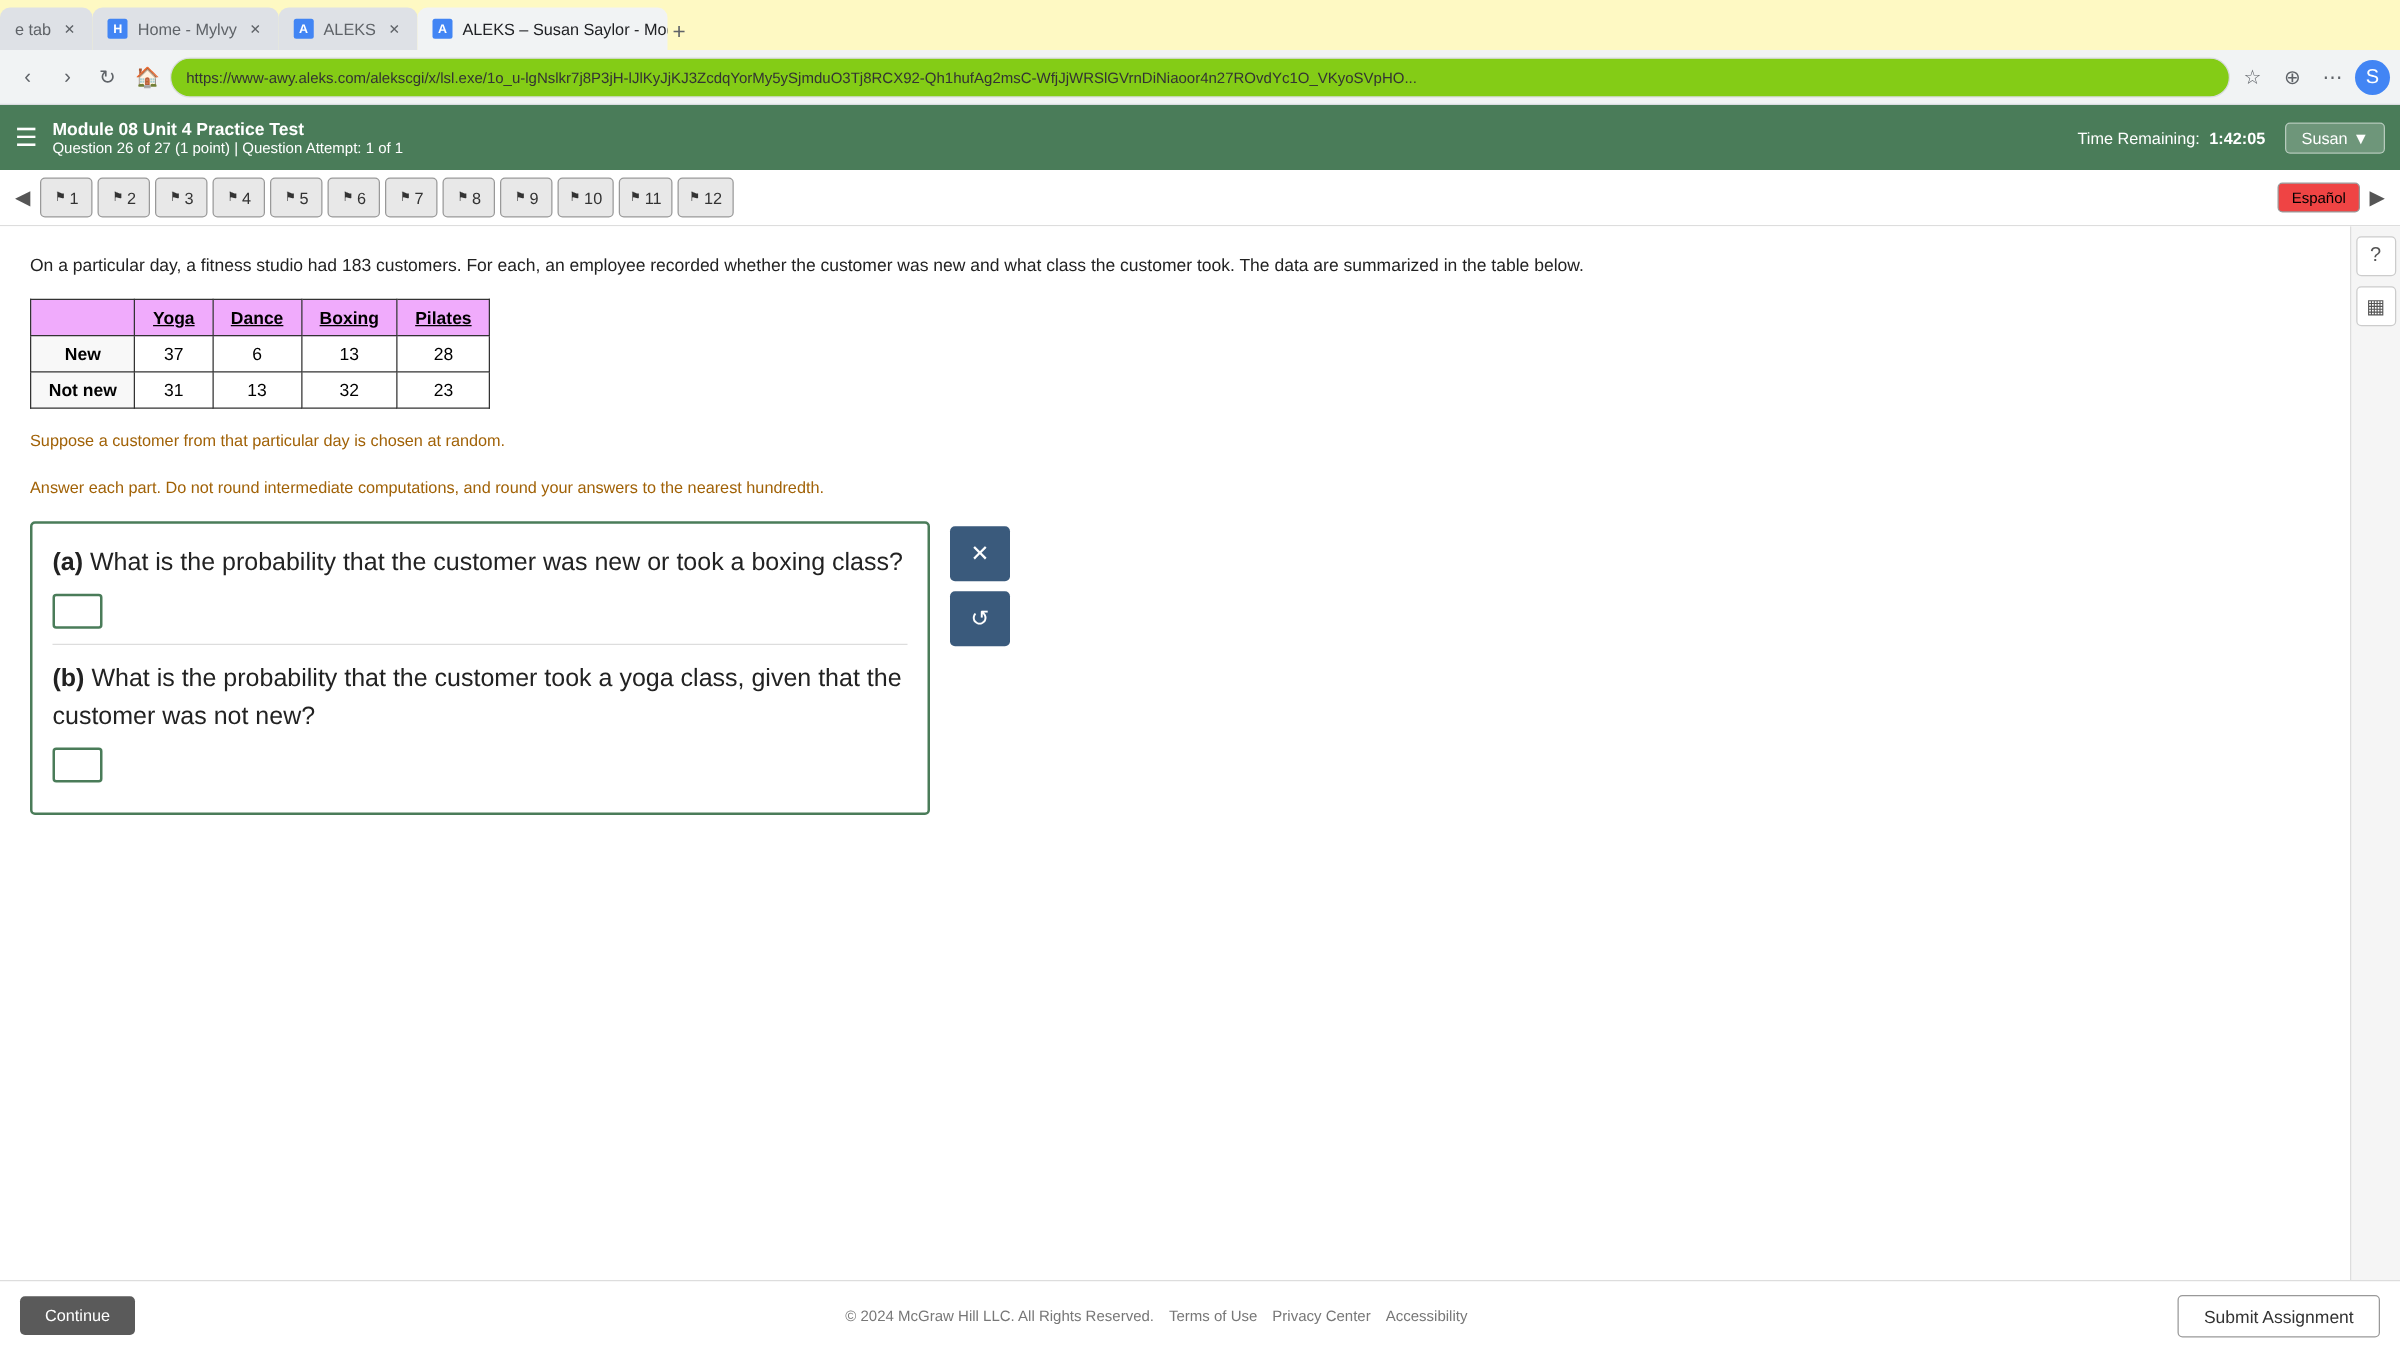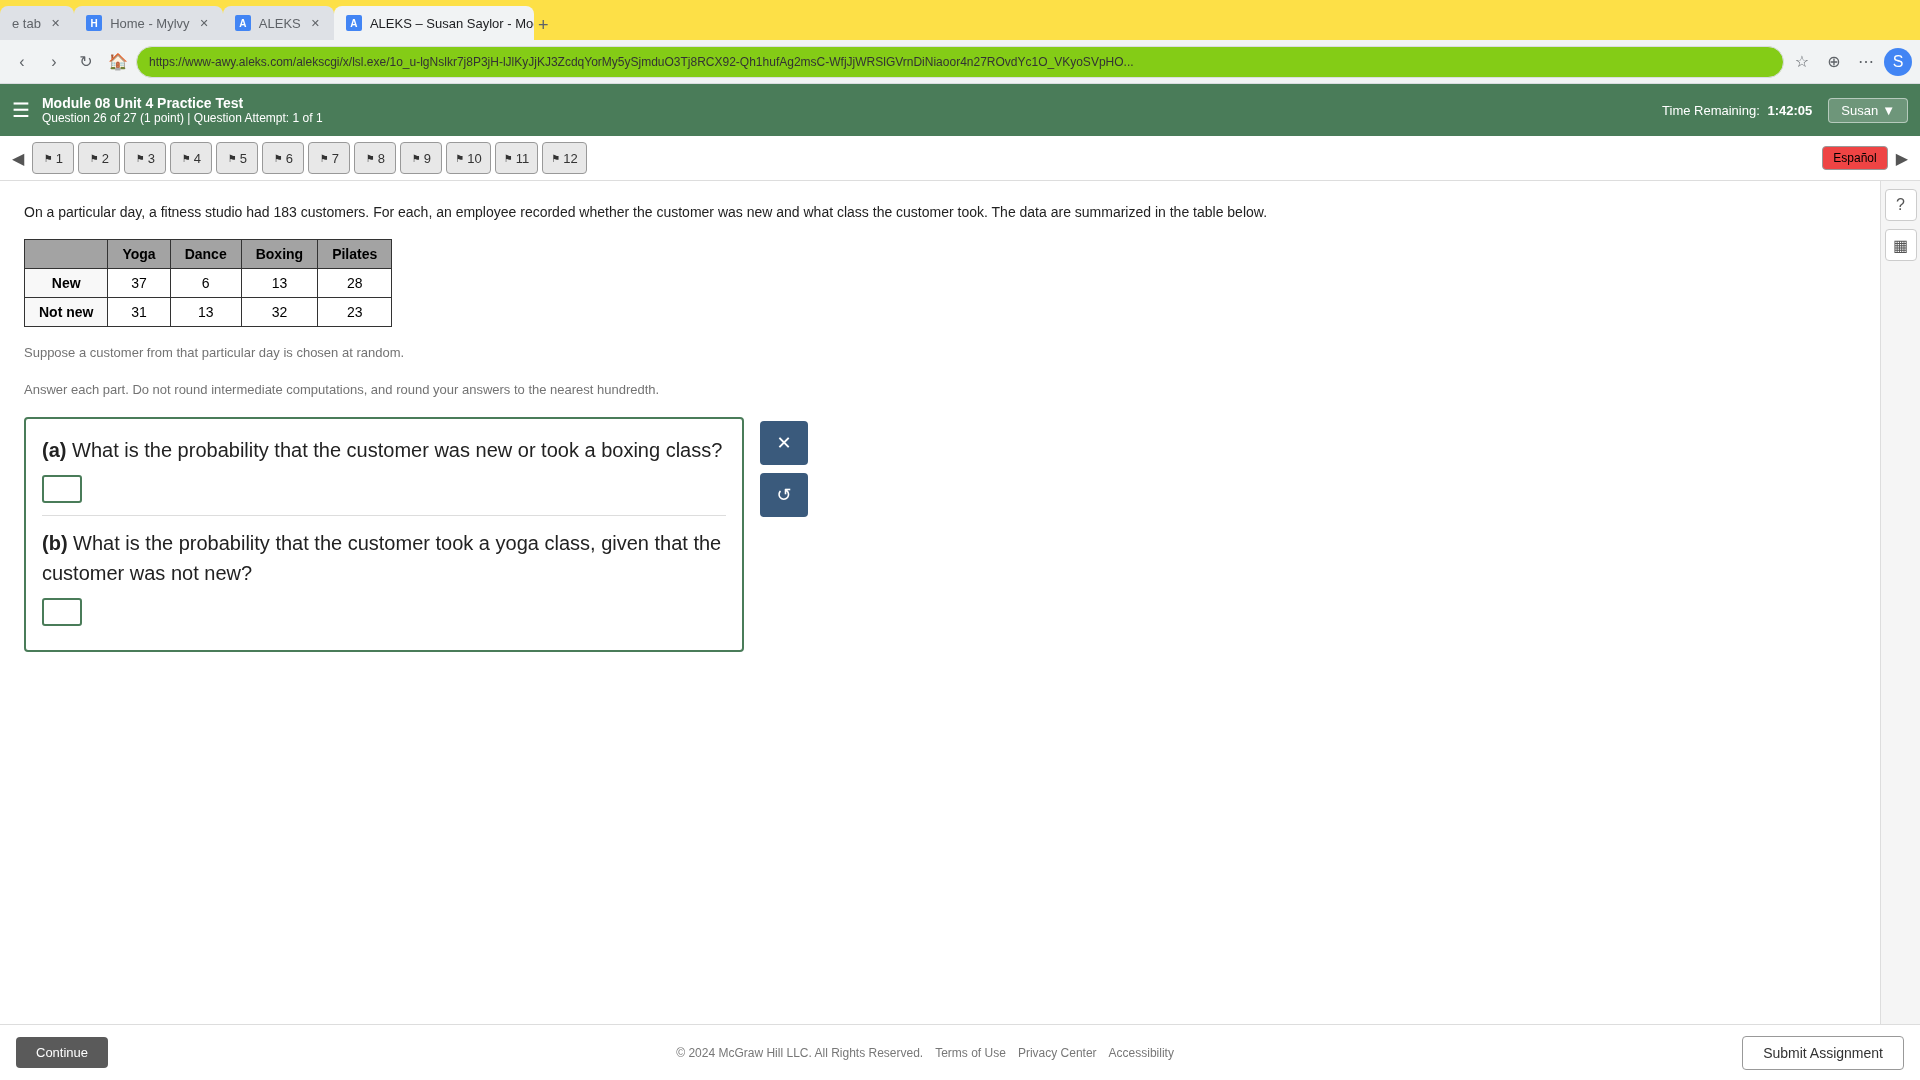--- a/index.html
+++ b/index.html
@@ -14,21 +14,21 @@
 
     
     .browser-chrome {
       background: #f1f3f4;
       width: 100%;
     }
 
     .tab-bar {
       display: flex;
       align-items: flex-end;
-      background: #fde047;
+      background: #fef9c3;
       padding-top: 6px;
       height: 40px;
     }
 
     .tab {
       display: flex;
       align-items: center;
       padding: 0 12px;
       height: 34px;
       border-radius: 8px 8px 0 0;
@@ -284,32 +284,33 @@
       font-size: 14px;
     }
 
     .data-table th, .data-table td {
       border: 1px solid #333;
       padding: 6px 14px;
       text-align: center;
     }
 
     .data-table th {
-      background: #a3a3a3;
+      background: #f0abfc;
       font-weight: bold;
+      text-decoration: underline;
     }
 
     .data-table td:first-child {
       font-weight: bold;
       background: #f8f8f8;
     }
 
     .instruction-text {
       font-size: 13px;
-      color: #737373;
+      color: #a16207;
       margin-bottom: 16px;
       line-height: 1.6;
     }
 
     
     .answer-container {
       display: flex;
       align-items: flex-start;
       gap: 16px;
     }

